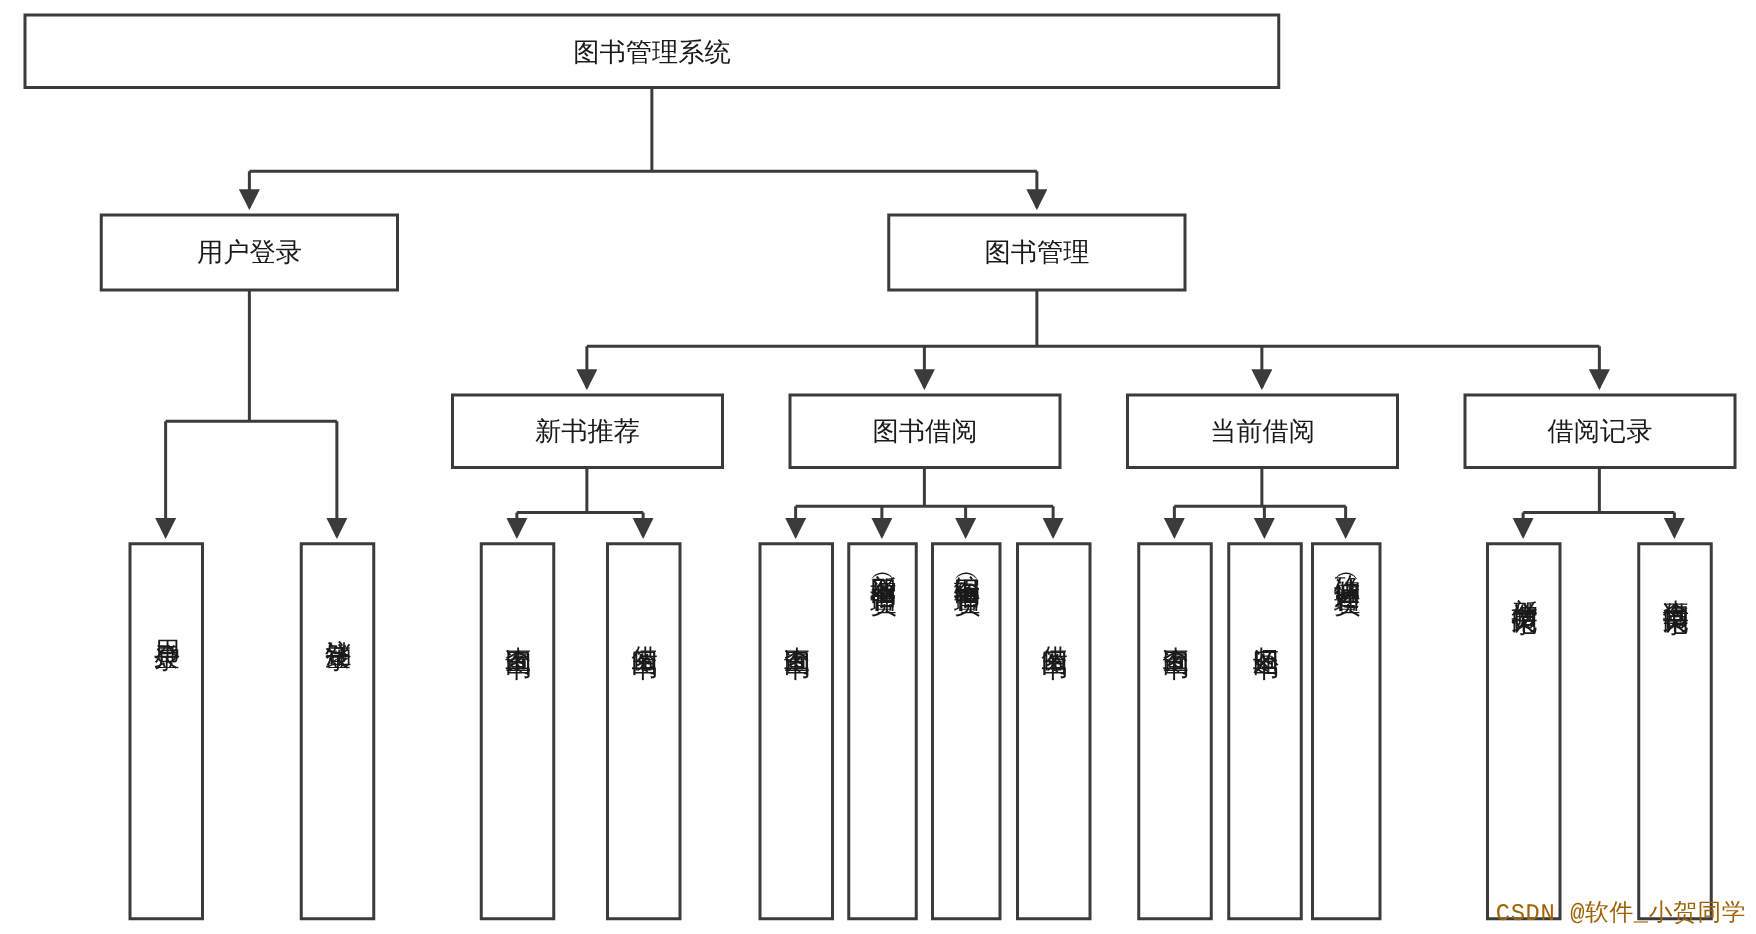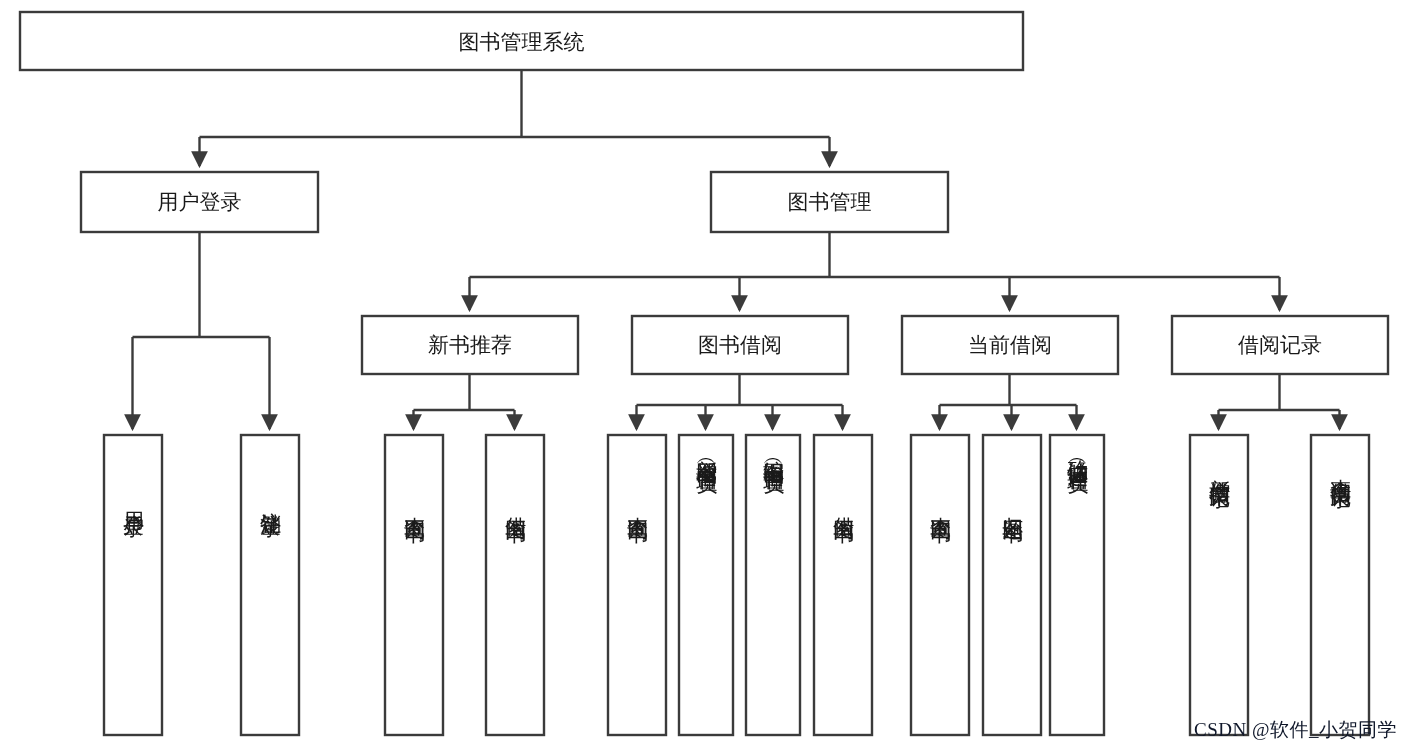--- a/index.html
+++ b/index.html
@@ -61,23 +61,23 @@
     font-size: 21px;
     line-height: 1.12;
     color: #1a1a1a;
     letter-spacing: 2px;
     white-space: nowrap;
   }
   #watermark {
     position: absolute;
     right: 8px;
     bottom: 4px;
-    font-family: Liberation Serif, serif;
+    font-family: Liberation Mono, monospace;
     font-size: 19px;
-    color: #0f172a;
+    color: #a16207;
     letter-spacing: 0.5px;
     white-space: nowrap;
   }
 </style>
 </head>
 <body>
 
 <div id="diagram-root">
 
   <svg id="tree-svg" viewBox="0 0 1405 747">

